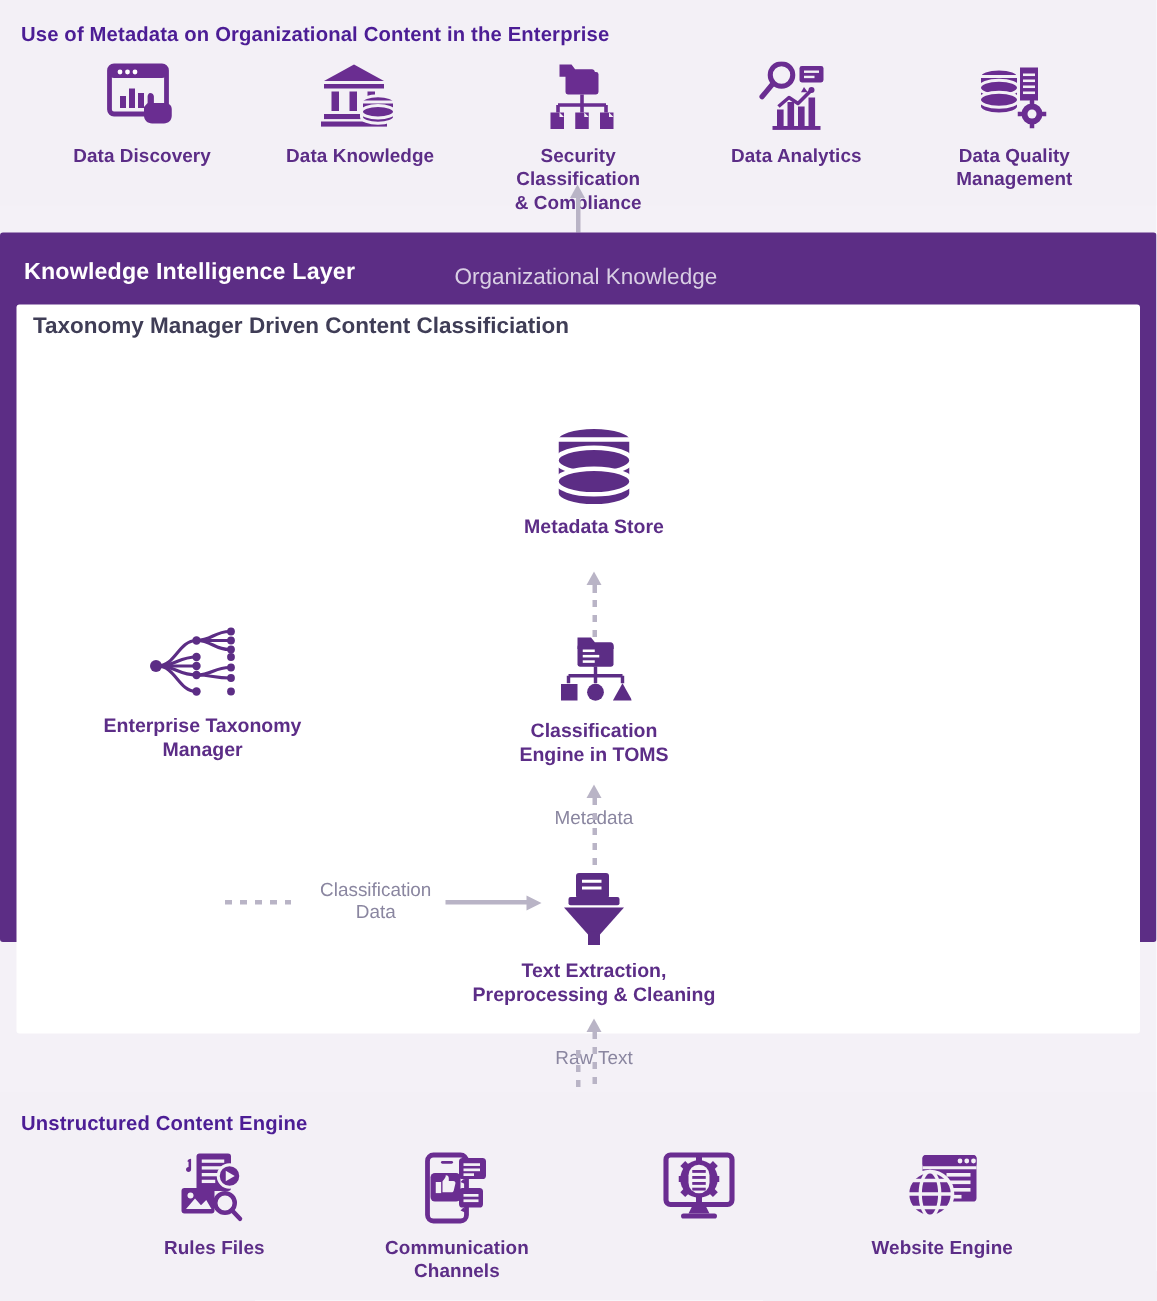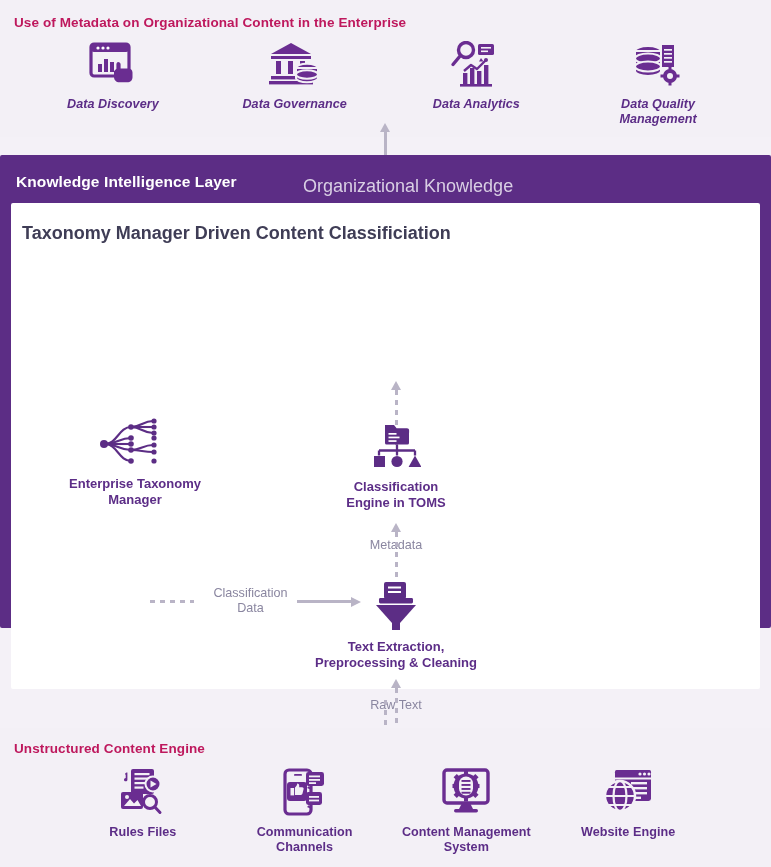--- a/index.html
+++ b/index.html
@@ -9,60 +9,60 @@
     font-family:"Liberation Sans", sans-serif;
     color:#3d3a4b;
     overflow:hidden;
     position:relative;
   }
   .page{position:relative;width:771px;height:867px;}
 
   
   .panel{position:absolute;left:0;width:771px;background:#f2eff5;}
   .panel-title{
-    font-size:13.5px;font-weight:600;color:#be185d;letter-spacing:.1px;
+    font-size:13.5px;font-weight:600;color:#4c1d95;letter-spacing:.1px;
   }
 
   
   #top-band{top:0;height:137px;background:#f3f0f6;}
   #top-band .panel-title{position:absolute;left:14px;top:15px;}
   .icon-row{
     position:absolute;left:0;width:771px;display:flex;
     justify-content:space-around;align-items:flex-start;
   }
-  #top-row{top:38px;padding:0 22px;box-sizing:border-box;font-style:italic;}
+  #top-row{top:38px;padding:0 22px;box-sizing:border-box;}
   .icon-cell{
     width:132px;display:flex;flex-direction:column;align-items:center;
   }
   .icon-art{height:52px;display:flex;align-items:center;justify-content:center;}
   .icon-label{
     margin-top:7px;text-align:center;font-size:12.6px;font-weight:700;
     color:#5c2d87;line-height:1.22;letter-spacing:.05px;
   }
 
   
   #kil{
     top:155px;height:473px;background:#5c2d85;
     border-radius:2px;
   }
   #kil-title{
     position:absolute;left:16px;top:18px;
     font-size:15.5px;font-weight:700;color:#ffffff;letter-spacing:.1px;
   }
   #kil-flowlabel{
     position:absolute;left:303px;top:21px;
-    font-size:18px;color:#d9cfe4;font-weight:400;
+    font-size:15px;color:#d9cfe4;font-weight:400;
   }
   #inner-card{
     position:absolute;left:11px;top:48px;width:749px;height:486px;
     background:#ffffff;border-radius:2px;
   }
   #inner-title{
-    position:absolute;left:11px;top:20px;
-    font-size:18px;font-weight:600;color:#3f3d56;
+    position:absolute;left:11px;top:6px;
+    font-size:15px;font-weight:600;color:#3f3d56;
   }
 
   
   .node{position:absolute;display:flex;flex-direction:column;align-items:center;}
   .node-label{
     margin-top:6px;text-align:center;font-size:13px;font-weight:700;
     color:#5c2d87;line-height:1.23;
   }
   #node-metadata-store{left:311px;top:82px;width:148px;}
   #node-classification-engine{left:309px;top:218px;width:152px;}
@@ -156,23 +156,42 @@
             <rect x="7" y="20" width="5" height="13" fill="#6a2d91"></rect>
             <rect x="19" y="20" width="5" height="13" fill="#6a2d91"></rect>
             <rect x="31" y="20" width="5" height="13" fill="#6a2d91"></rect>
             <rect x="2" y="35" width="40" height="3.4" fill="#6a2d91"></rect>
             <rect x="0" y="40" width="44" height="3.4" fill="#6a2d91"></rect>
             <ellipse cx="38" cy="27" rx="11" ry="4.2" fill="#6a2d91" stroke="#f3f0f6" stroke-width="2"></ellipse>
             <path d="M27 27v10c0 2.3 4.9 4.2 11 4.2s11-1.9 11-4.2V27z" fill="#6a2d91" stroke="#f3f0f6" stroke-width="2"></path>
             <ellipse cx="38" cy="33.5" rx="11" ry="4.2" fill="#6a2d91" stroke="#f3f0f6" stroke-width="2"></ellipse>
           </svg>
         </div>
-        <div class="icon-label">Data Governance</div>
-      </div>
-
+        <div class="icon-label">Data Knowledge</div>
+      </div>
+
+      <div class="icon-cell">
+        <div class="icon-art">
+          <svg width="52" height="46" viewBox="0 0 52 46">
+            <path d="M14 2h8l2.4 3.2h11.2c1.2 0 2 .9 2 2v3H14z" fill="#6a2d91"></path>
+            <rect x="18" y="7" width="22" height="15" rx="1.6" fill="#6a2d91"></rect>
+            <path d="M29 22v7M13 29h32M13 29v5M29 29v5M45 29v5" stroke="#6a2d91" stroke-width="2.4" fill="none"></path>
+            <path d="M8 34h9v11H8z" fill="#6a2d91"></path>
+              <path d="M14 34l3 3h-3z" fill="#f3f0f6"></path>
+            <path d="M24.5 34h9v11h-9z" fill="#6a2d91"></path>
+              <path d="M30.5 34l3 3h-3z" fill="#f3f0f6"></path>
+            <path d="M41 34h9v11h-9z" fill="#6a2d91"></path>
+              <path d="M47 34l3 3h-3z" fill="#f3f0f6"></path>
+          </svg>
+        </div>
+        <div class="icon-label">
+          <span>Security Classification</span><br>
+          <span>&amp; Compliance</span>
+        </div>
+      </div>
 
       <div class="icon-cell">
         <div class="icon-art">
           <svg width="52" height="46" viewBox="0 0 52 46">
             <circle cx="16" cy="9" r="7.5" fill="none" stroke="#6a2d91" stroke-width="3.4"></circle>
             <path d="M10.5 14.5 3 23.5" stroke="#6a2d91" stroke-width="3.4" stroke-linecap="round"></path>
             <rect x="28" y="3" width="16" height="11" rx="1.6" fill="#6a2d91"></rect>
             <path d="M31 17l2.5 3.5H29z" fill="#6a2d91"></path>
             <rect x="31" y="6" width="10" height="1.6" fill="#f3f0f6"></rect>
             <rect x="31" y="9.5" width="7" height="1.6" fill="#f3f0f6"></rect>
@@ -228,20 +247,31 @@
     <div id="kil-title">Knowledge Intelligence Layer</div>
     <div id="kil-flowlabel">Organizational Knowledge</div>
 
     <div class="v-conn" id="conn-kil-to-meta">
       <div class="stem"></div>
     </div>
 
     <div id="inner-card">
       <div id="inner-title">Taxonomy Manager Driven Content Classificiation</div>
 
+      <div class="node" id="node-metadata-store">
+        <div class="icon-art">
+          <svg width="62" height="56" viewBox="0 0 62 56">
+            <ellipse cx="31" cy="10" rx="25" ry="8.5" fill="#5c2d85" stroke="#ffffff" stroke-width="3"></ellipse>
+            <path d="M6 10v36c0 4.7 11.2 8.5 25 8.5s25-3.8 25-8.5V10z" fill="#5c2d85" stroke="#ffffff" stroke-width="3"></path>
+            <ellipse cx="31" cy="24" rx="25" ry="8.5" fill="#5c2d85" stroke="#ffffff" stroke-width="3"></ellipse>
+            <ellipse cx="31" cy="38" rx="25" ry="8.5" fill="#5c2d85" stroke="#ffffff" stroke-width="3"></ellipse>
+          </svg>
+        </div>
+        <div class="node-label">Metadata Store</div>
+      </div>
 
       <div class="flow-label" id="lbl-metadata">Metadata</div>
 
       <div class="v-conn" id="conn-meta-in">
         <div class="head"></div>
         <div class="stem" style="top:9px;height:55px;"></div>
       </div>
 
       <div class="node" id="node-classification-engine">
         <div class="icon-art">
@@ -417,24 +447,20 @@
               <rect x="14.5" y="24.5" width="4.6" height="4.6" transform="rotate(45 16.8 26.8)"></rect>
               <rect x="33" y="24.5" width="4.6" height="4.6" transform="rotate(-45 35.3 26.8)"></rect>
             </g>
             <rect x="19" y="8.5" width="14" height="19" rx="7" fill="#f3f0f6"></rect>
             <rect x="21.5" y="12" width="9" height="1.9" fill="#6a2d91"></rect>
             <rect x="21.5" y="16" width="9" height="1.9" fill="#6a2d91"></rect>
             <rect x="21.5" y="20" width="9" height="1.9" fill="#6a2d91"></rect>
             <rect x="21.5" y="23.8" width="9" height="1.9" fill="#6a2d91"></rect>
           </svg>
         </div>
-        <div class="icon-label">
-          <span>Content Management</span><br>
-          <span>System</span>
-        </div>
       </div>
 
       <div class="icon-cell">
         <div class="icon-art">
           <svg width="52" height="48" viewBox="0 0 52 48">
             <rect x="13" y="2" width="36" height="31" rx="2.4" fill="#6a2d91"></rect>
             <rect x="13" y="2" width="36" height="8" rx="2.4" fill="#6a2d91"></rect>
             <circle cx="38" cy="6" r="1.6" fill="#f3f0f6"></circle>
               <circle cx="42.5" cy="6" r="1.6" fill="#f3f0f6"></circle>
               <circle cx="47" cy="6" r="1.6" fill="#f3f0f6"></circle>

